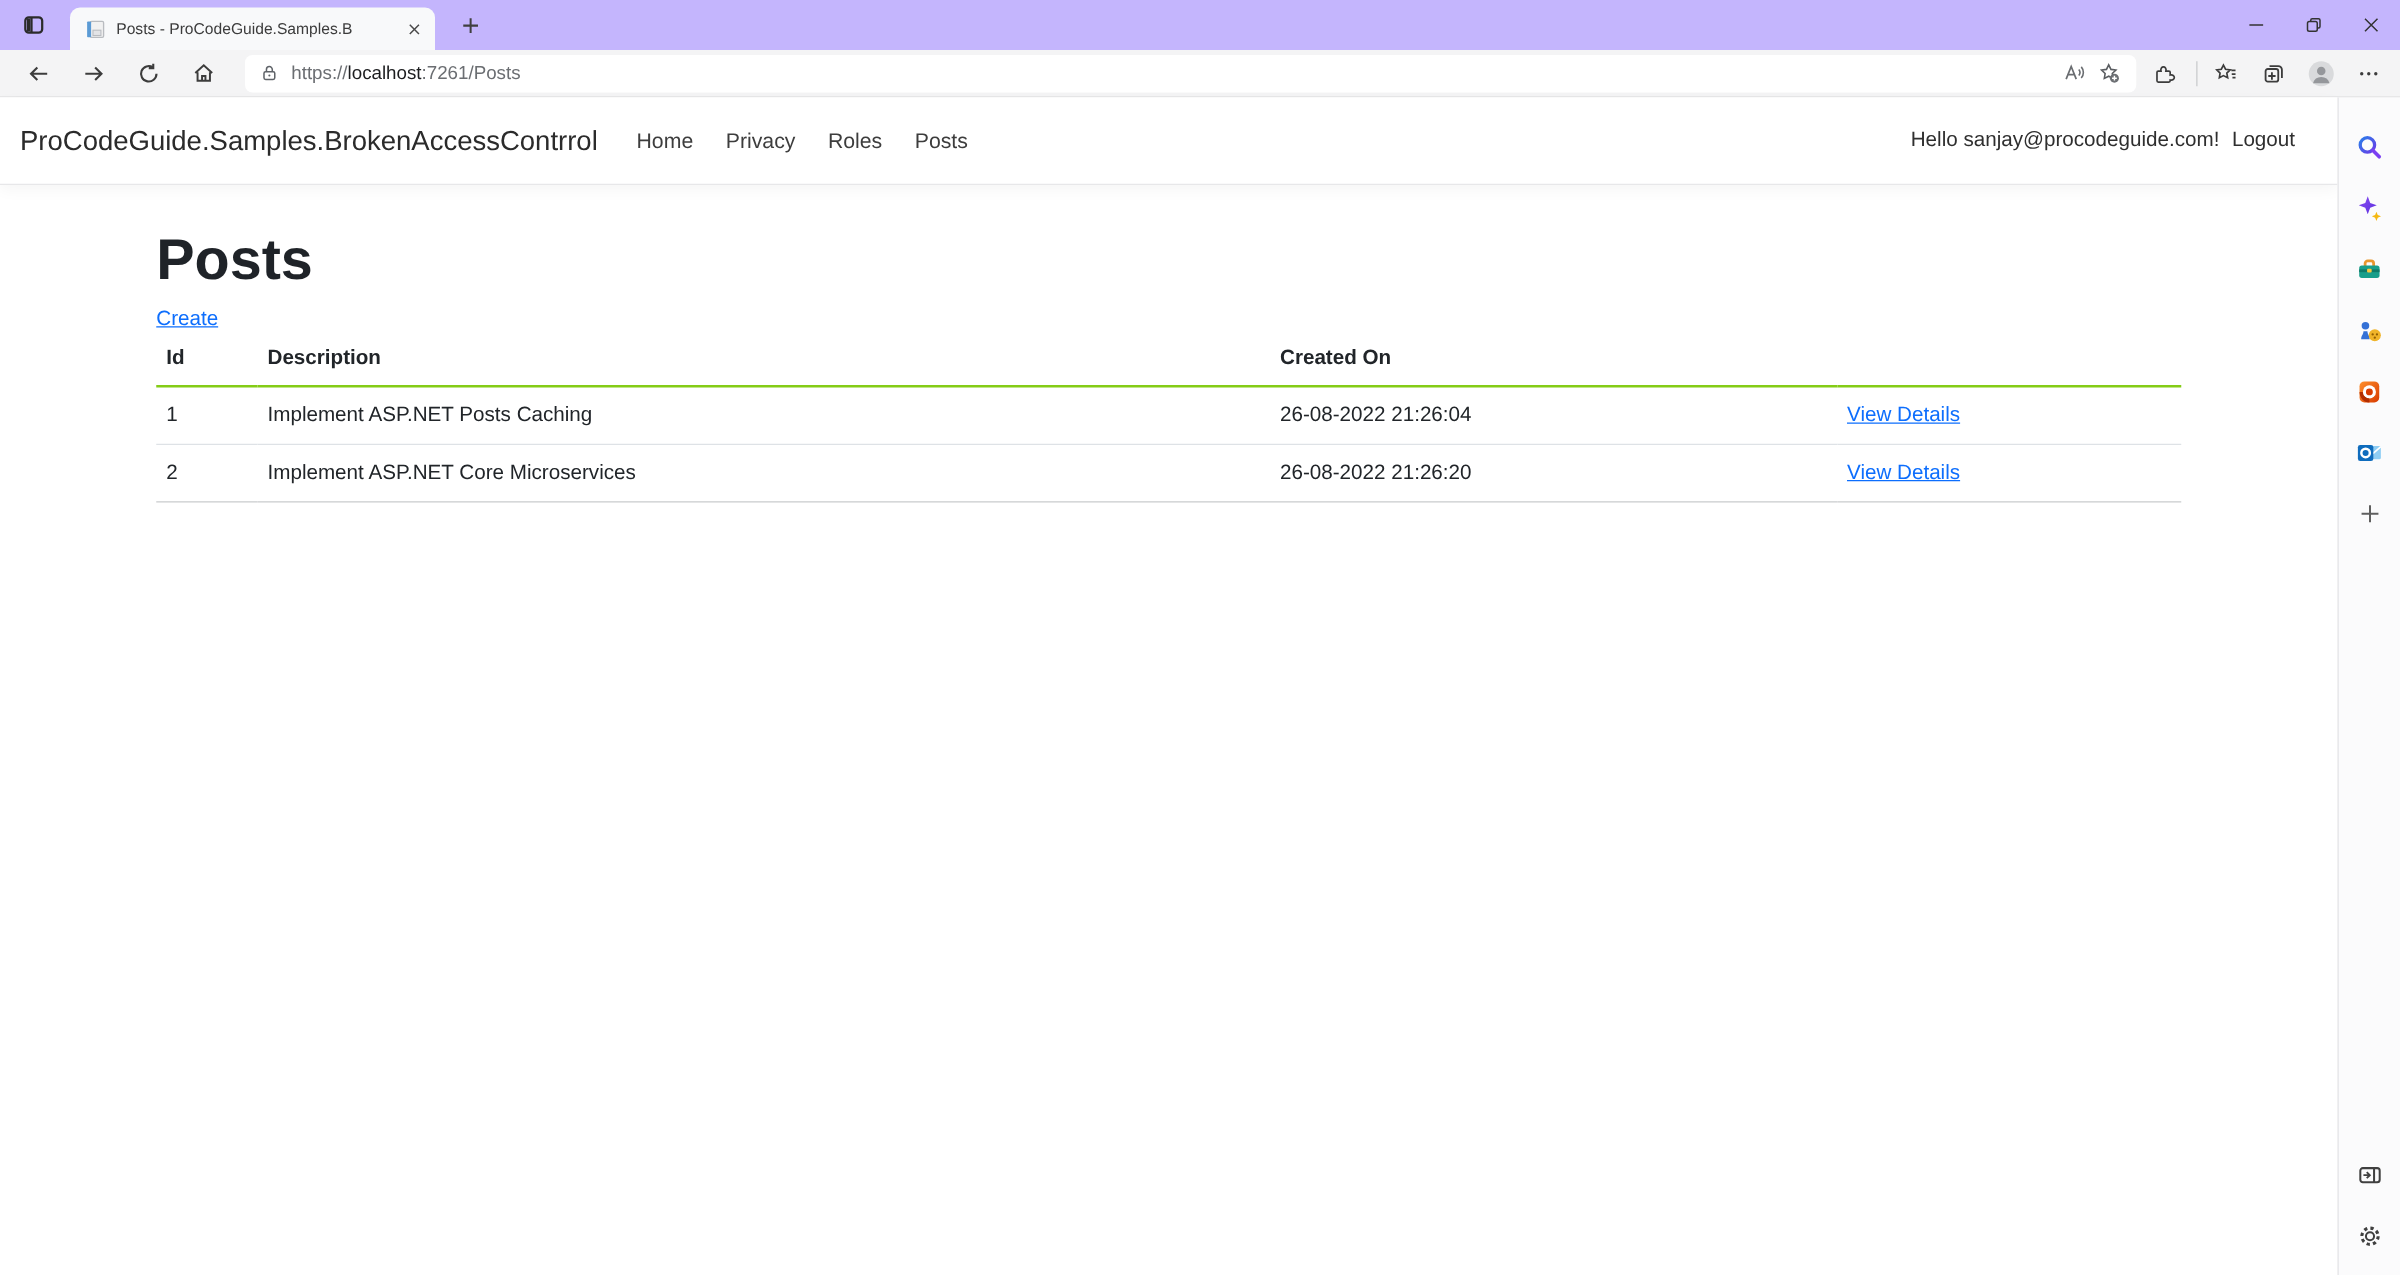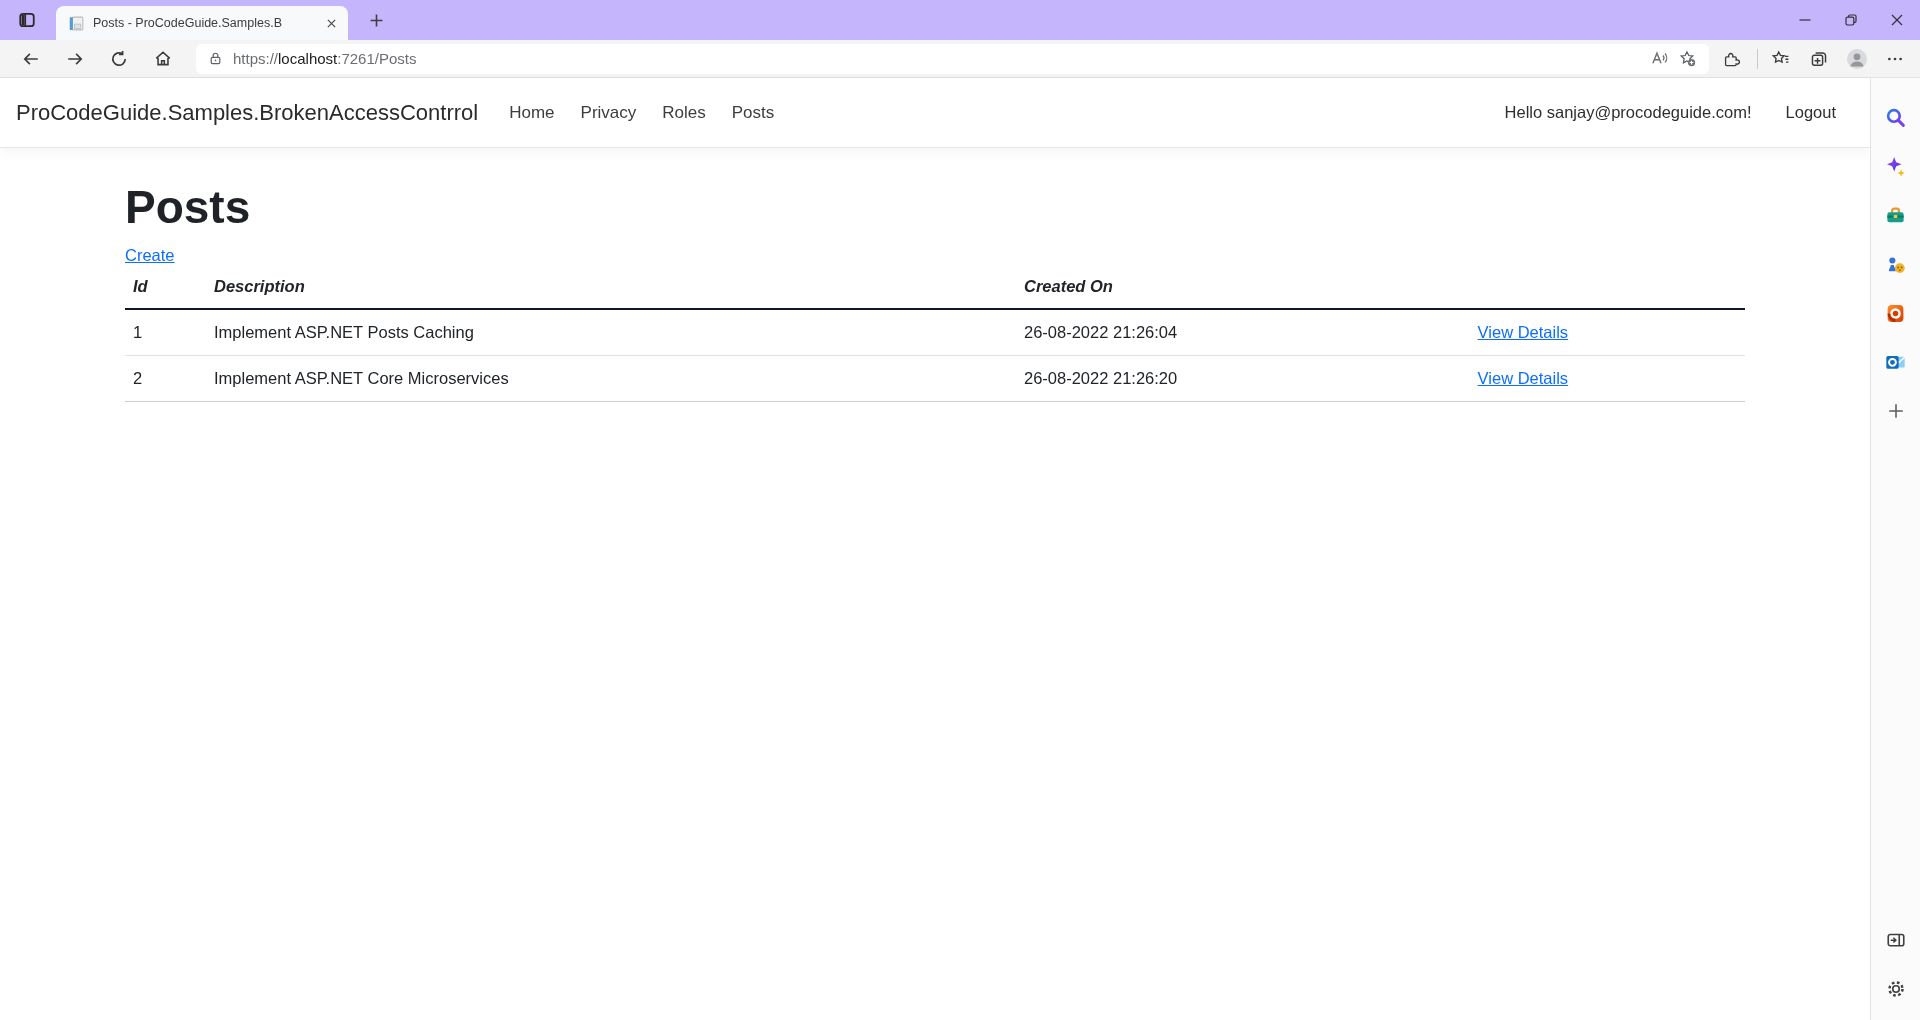--- a/index.html
+++ b/index.html
@@ -47,31 +47,31 @@
 
   
   .navbar { height:70px; background:#fff; border-bottom:1px solid #e7e7e9;
     box-shadow:0 4px 12px rgba(0,0,0,.045); display:flex; align-items:center;
     padding:0 34px 0 16px; flex:none; }
   .brand { font-size:22px; color:#2b2b2b; text-decoration:none; margin-right:18px; white-space:nowrap; }
   .nav-links { display:flex; align-items:center; }
   .nav-link { font-size:17px; color:#3d3d3d; text-decoration:none; padding:0 13px; }
   .nav-right { margin-left:auto; display:flex; align-items:center;padding-left:12px; }
   .greeting { font-size:16.5px; color:#2f2f2f; text-decoration:none; }
-  .logout { font-size:16.5px; color:#2f2f2f; text-decoration:none; margin-left:34px; }
+  .logout { font-size:16.5px; color:#2f2f2f; text-decoration:none; margin-left:10px; }
 
   
   main { flex:1; }
   .container { width:1620px; margin:0 auto; }
   .page-title { font-size:46px; font-weight:bold; color:#1f2328; margin:32px 0 12px; }
   .create-link { font-size:16.5px; color:#0d6efd; text-decoration:underline; }
   .list-title { font-size:46px; font-weight:bold; color:#1f2328; margin:48px 0 18px; }
   table.posts { width:100%; border-collapse:collapse; font-size:16.5px; color:#212529; }
   table.posts th { text-align:left; font-weight:bold; padding:12px 8px;
-    border-bottom:2px solid #0f172a;font-style:italic; }
+    border-bottom:2px solid #84cc16; }
   table.posts td { padding:13px 8px; border-bottom:1px solid #dee2e6; }
   tr.post-row:last-child td { border-bottom:1px solid #c9cbcd; }
   .col-id { width:5%; } .col-desc { width:50%; } .col-created { width:28%; } .col-act { width:17%; }
   .details-link { color:#0d6efd; text-decoration:underline; }
 
   
   footer { height:60px; line-height:59px; border-top:1px solid #ececee; color:#6c757d;
     font-size:16.5px; flex:none; }
   footer a { color:#0d6efd; text-decoration:underline; }
 

